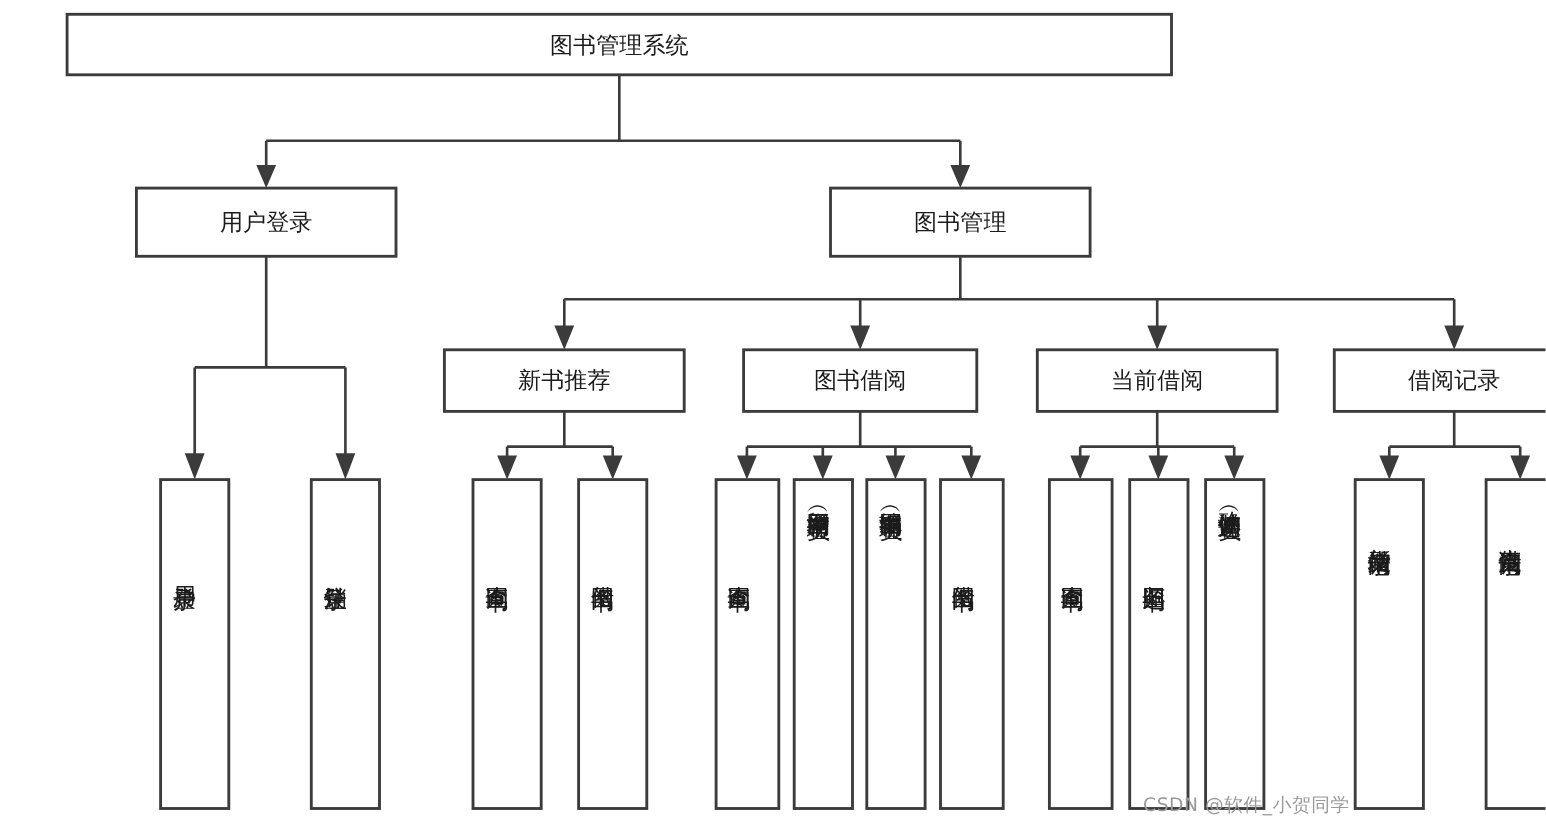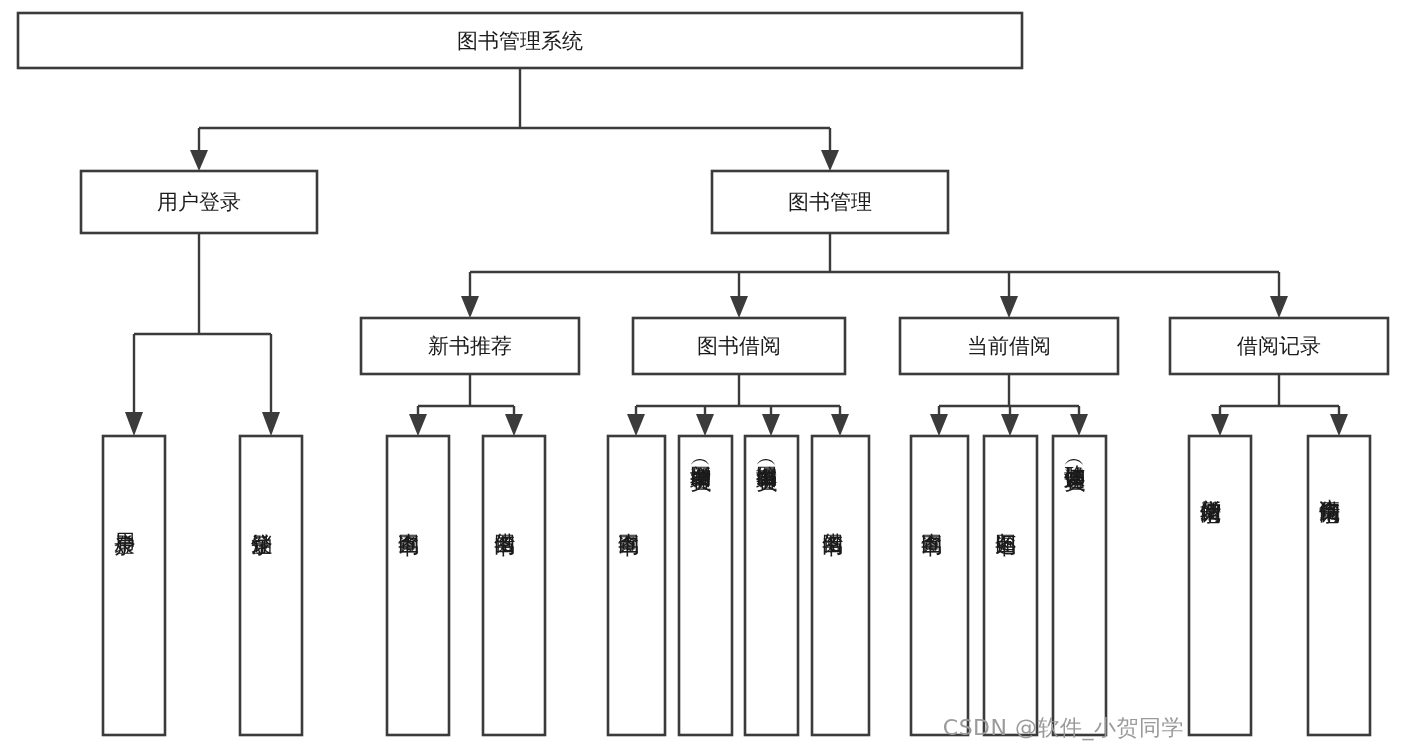--- a/index.html
+++ b/index.html
@@ -11,20 +11,21 @@
     width: 1405px;
     height: 747px;
     font-family: "DejaVu Sans", "Liberation Sans", sans-serif;
     overflow: hidden;
     position: relative;
   }
   #diagram-root {
     position: relative;
     width: 1192px;
     height: 747px;
+    margin-left: 43px;
   }
   svg#flow {
     position: absolute;
     top: 0;
     left: 0;
     width: 1405px;
     height: 747px;
     display: block;
   }
   .node-rect {
@@ -61,21 +62,21 @@
     letter-spacing: 1px;
     white-space: nowrap;
     text-align: start;
     pointer-events: none;
   }
   .watermark {
     position: absolute;
     right: 8px;
     bottom: 4px;
     font-family: "DejaVu Sans", "Liberation Sans", sans-serif;
-    font-size: 22px;
+    font-size: 17px;
     color: #9a9a9a;
     white-space: nowrap;
     letter-spacing: 0.5px;
   }
 </style>
 </head>
 <body>
 
 <div id="diagram-root">
 

